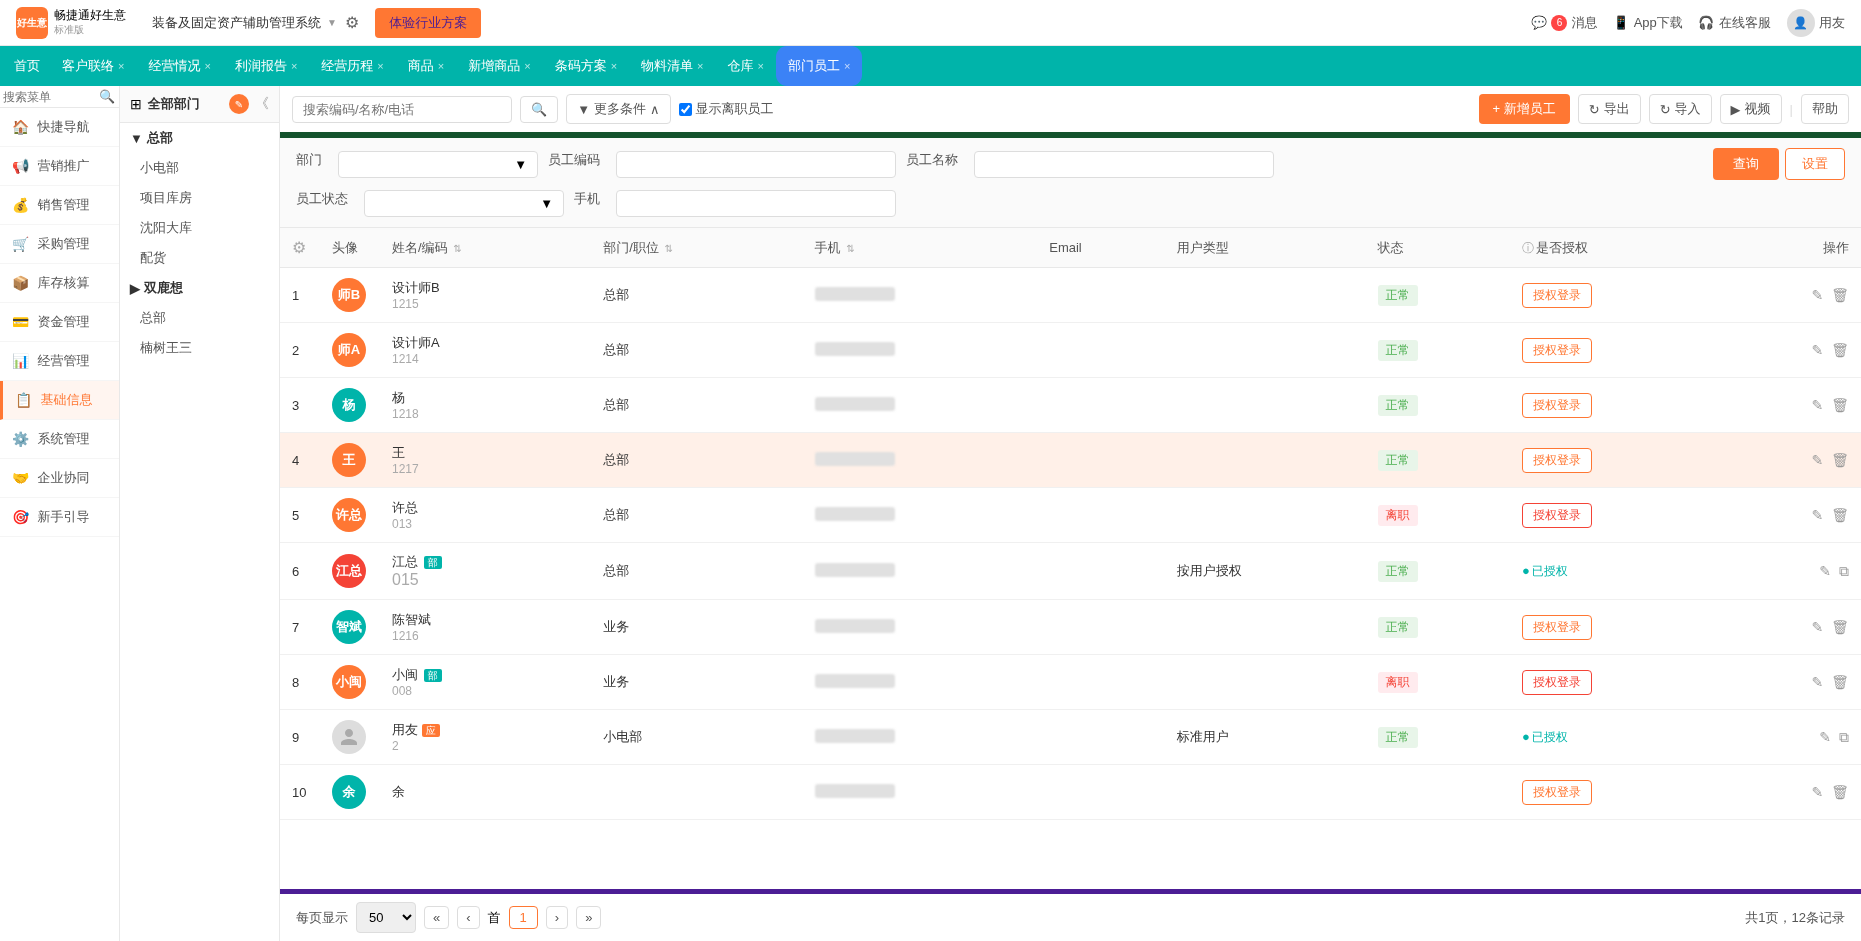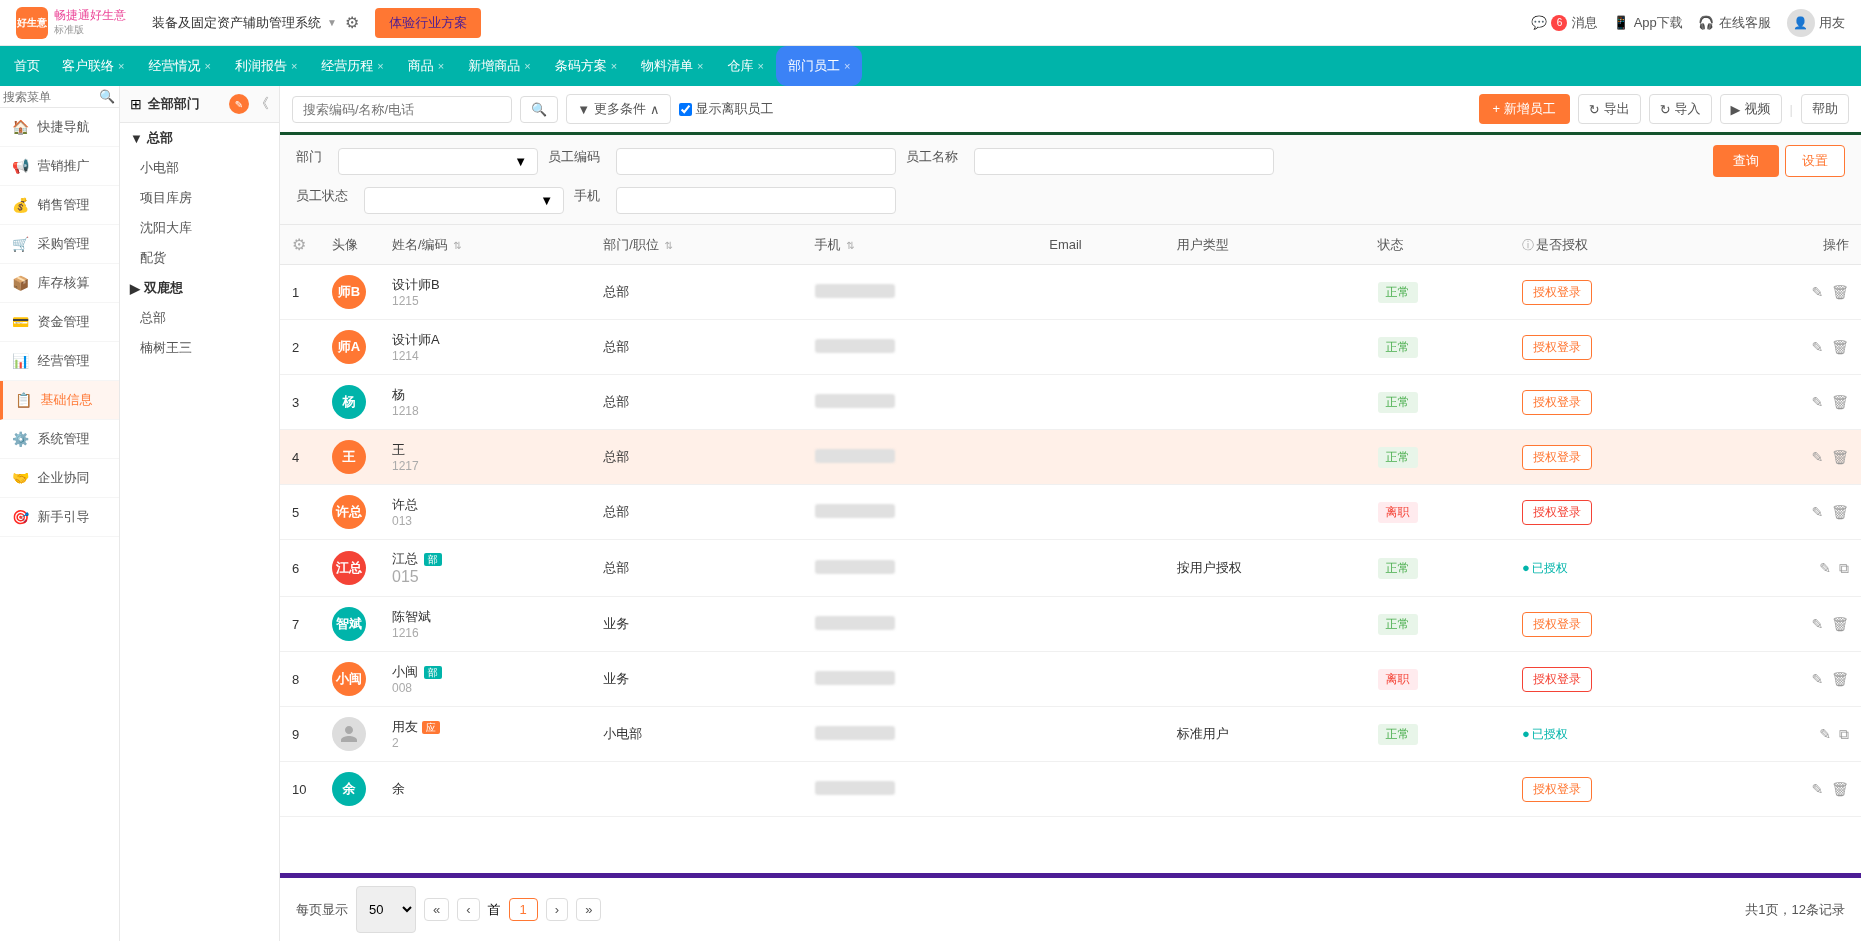--- a/index.html
+++ b/index.html
@@ -21,21 +21,21 @@
       width: 120px;
     }
     .logo-icon {
       width: 32px; height: 32px;
       background: #ff7733;
       border-radius: 6px;
       display: flex; align-items: center; justify-content: center;
       color: white; font-size: 10px; font-weight: bold;
       margin-right: 6px;
     }
-    .logo-text { font-size: 12px; color: #ec4899; line-height: 1.3; }
+    .logo-text { font-size: 12px; color: #000000; line-height: 1.3; }
     .logo-sub { font-size: 10px; color: #999; }
 
     .system-title {
       display: flex; align-items: center; gap: 6px;
       font-size: 13px; color: #333; cursor: pointer;
     }
     .system-title .arrow { color: #999; font-size: 10px; }
 
     .trial-btn {
       background: #ff7733;
@@ -176,21 +176,21 @@
       flex-direction: column;
       background: #f5f5f5;
       overflow: hidden;
     }
 
     
     .toolbar {
       background: white;
       padding: 8px 12px;
       display: flex; align-items: center; gap: 8px;
-      border-bottom: 3px solid #14532d;
+      border-bottom: 6px solid #14532d;
     }
     .search-input {
       border: 1px solid #ddd; border-radius: 4px;
       padding: 5px 10px; font-size: 13px;
       width: 220px; outline: none;
     }
     .search-icon-btn {
       border: 1px solid #ddd; background: white; border-radius: 4px;
       padding: 5px 10px; cursor: pointer; color: #666;
     }
@@ -336,21 +336,21 @@
     .pagination {
       background: white;
       padding: 8px 16px;
       display: flex; align-items: center; gap: 8px;
       border-top: 5px solid #4c1d95;
       font-size: 13px;
     }
     .page-size-label { color: #555; }
     .page-size-select {
       border: 1px solid #ddd; border-radius: 4px;
-      padding: 14px 8px; font-size: 13px; outline: none;
+      padding: 6px 8px; font-size: 13px; outline: none;
     }
     .page-nav-btn {
       border: 1px solid #ddd; background: white;
       border-radius: 4px; padding: 3px 8px;
       cursor: pointer; color: #555;
     }
     .page-nav-btn:disabled { color: #ccc; cursor: default; }
     .page-current {
       border: 1px solid #ff7733; color: #ff7733;
       border-radius: 4px; padding: 3px 10px;

